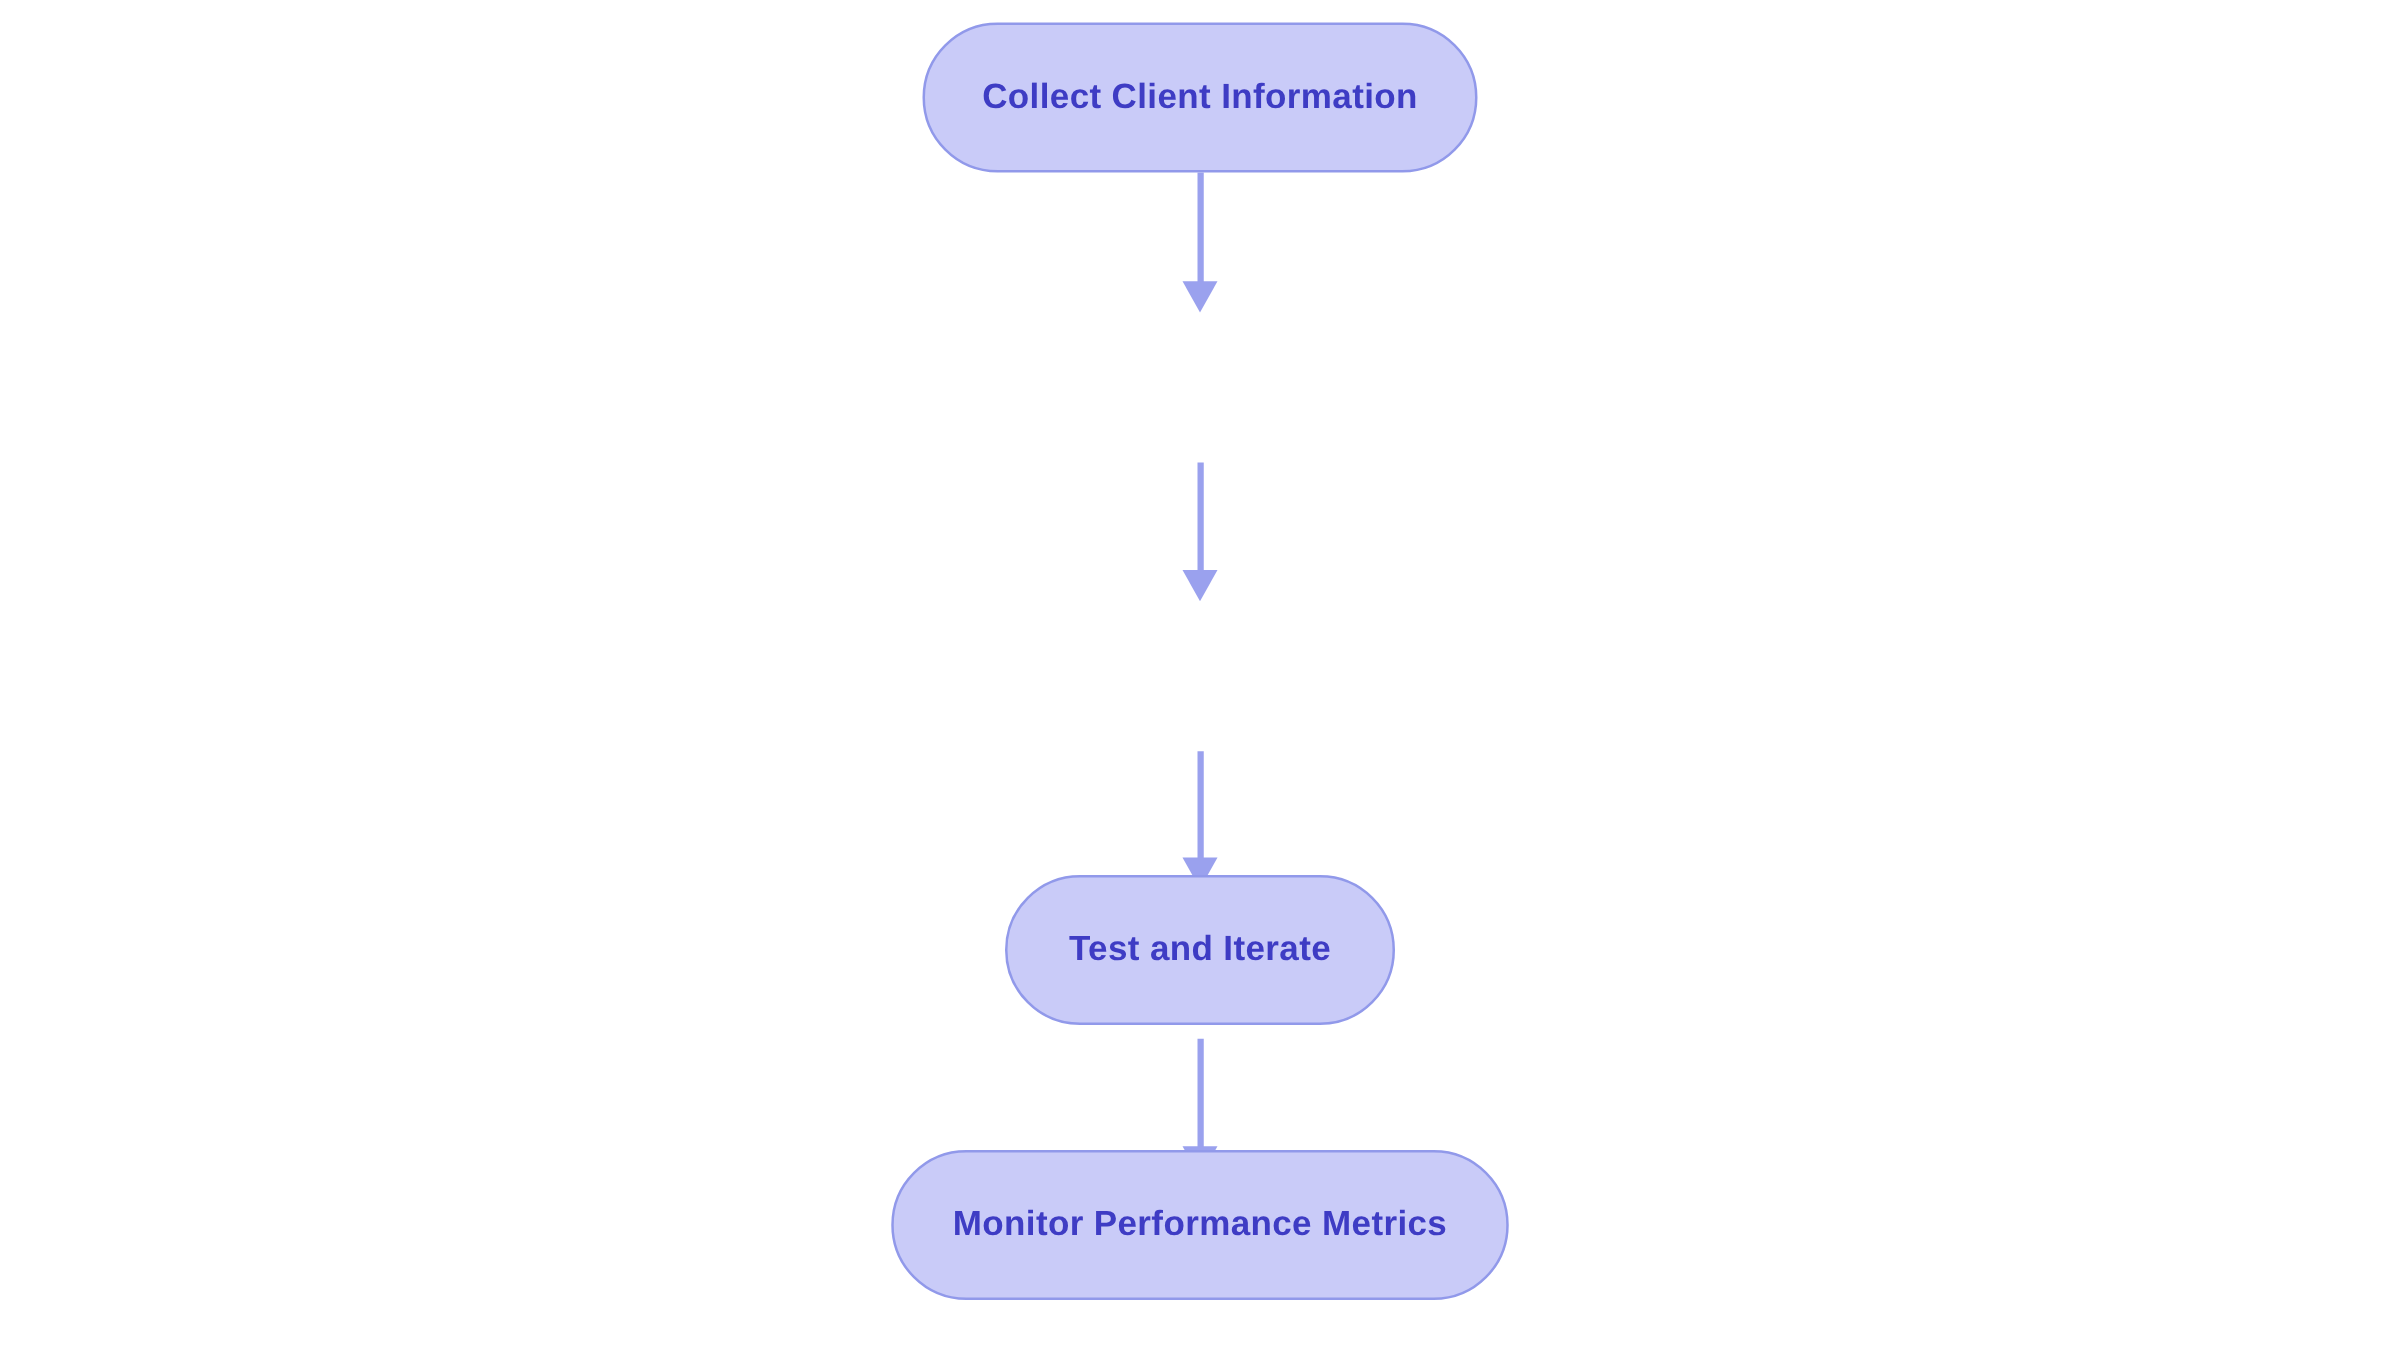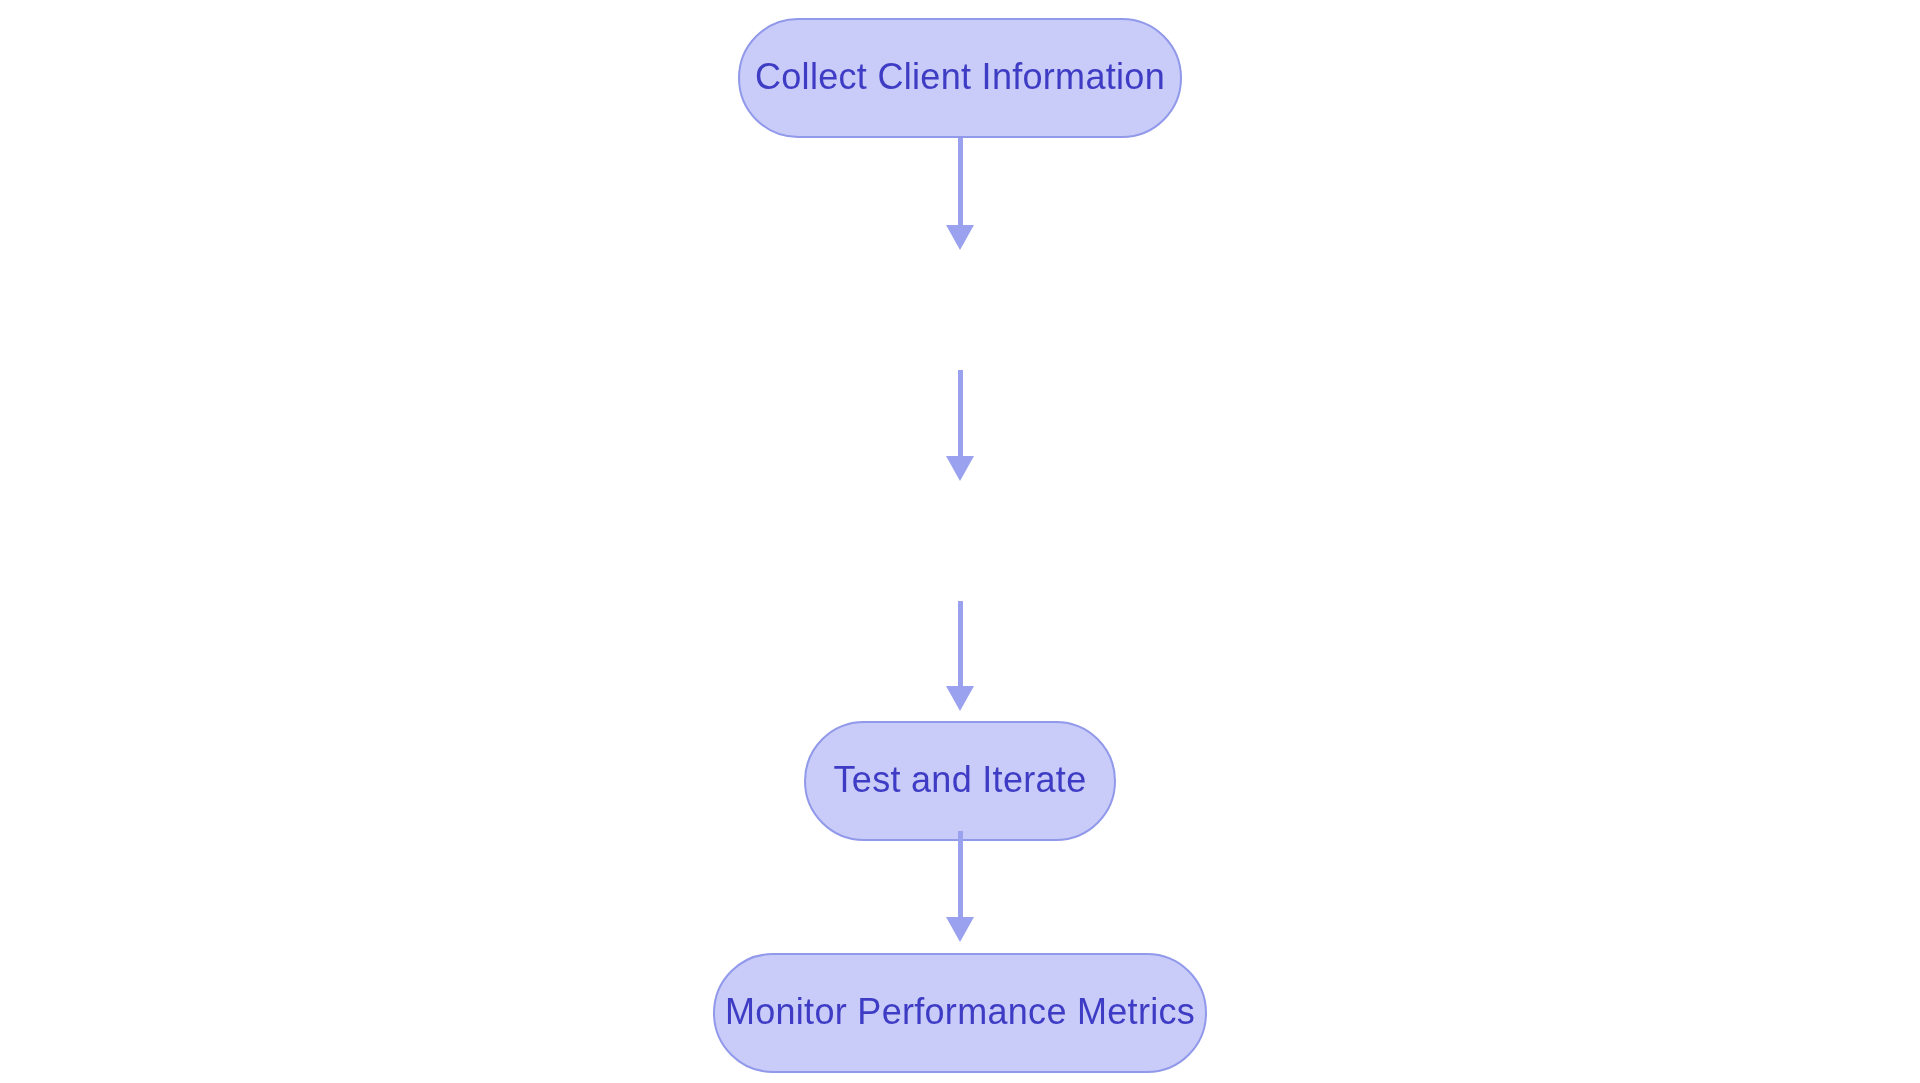--- a/index.html
+++ b/index.html
@@ -28,31 +28,32 @@
     border-radius: 60px;
     background: var(--node-fill);
     border: 2px solid var(--node-border);
     box-sizing: border-box;
     display: flex;
     align-items: center;
     justify-content: center;
   }
   .flow-node .node-label {
     color: var(--text);
-    font-size: 36px;
+    font-size: 28px;
     letter-spacing: 0.3px;
     white-space: nowrap;
     line-height: 1;
     padding-bottom: 2px;
+    font-weight: bold;
   }
   .node-1 { top: 18px;  left: 738px; width: 444px; }
   .node-2 { top: 250px; left: 738px; width: 444px; }
   .node-3 { top: 481px; left: 750px; width: 420px; }
-  .node-4 { top: 721px; left: 804px; width: 312px; }
-  .node-5 { top: 953px; left: 713px; width: 494px; }
+  .node-4 { top: 700px; left: 804px; width: 312px; }
+  .node-5 { top: 920px; left: 713px; width: 494px; }
 
   .flow-arrow {
     position: absolute;
     left: 946px;
     width: 28px;
   }
   .arrow-1 { top: 138px; height: 112px; }
   .arrow-2 { top: 370px; height: 111px; }
   .arrow-3 { top: 601px; height: 110px; }
   .arrow-4 { top: 831px; height: 111px; }

